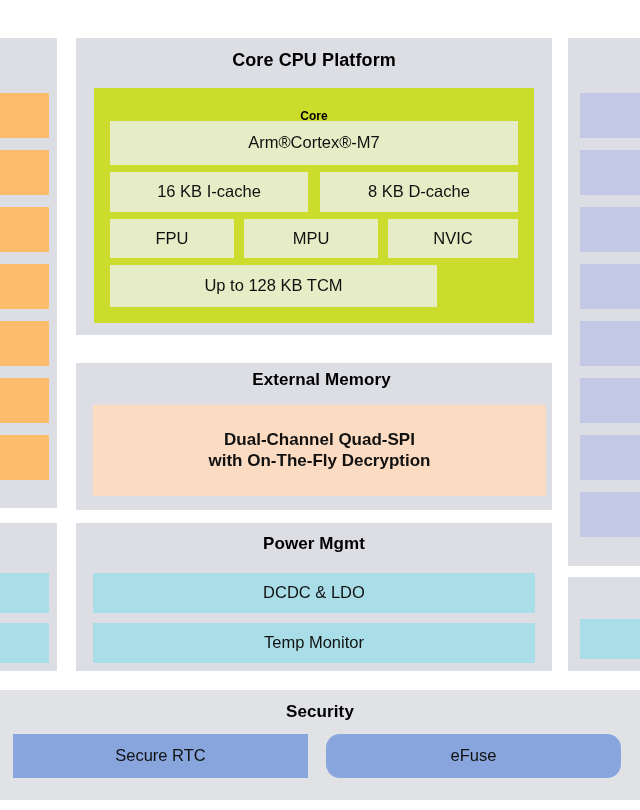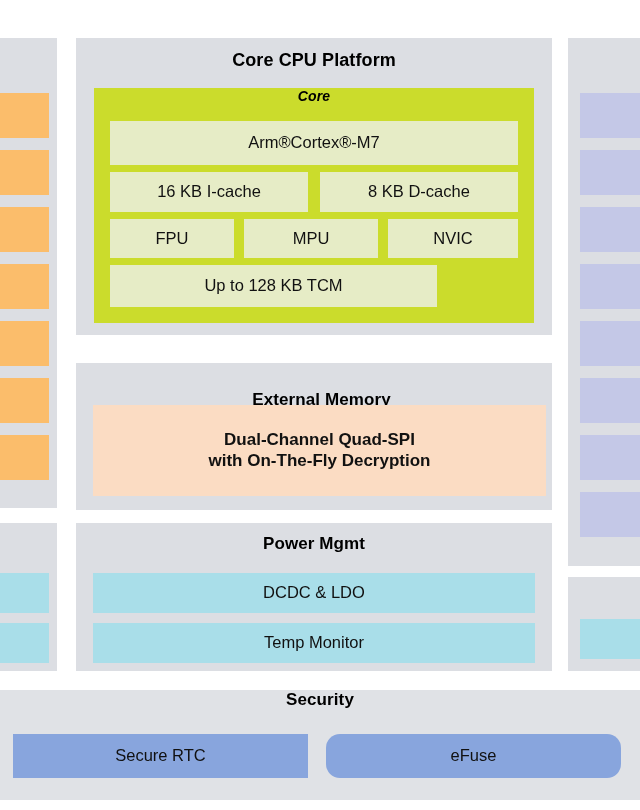--- a/index.html
+++ b/index.html
@@ -67,23 +67,22 @@
   #core-group {
     position: absolute;
     left: 18px;
     top: 50px;
     width: 440px;
     height: 235px;
     background: #cbdc2c;
     box-sizing: border-box;
   }
   #core-group .panel-title {
-    padding-top: 1px;
-    font-size: 14px;
-    font-style: italic;
+    padding-top: 22px;
+    font-size: 12px;
   }
 
   .core-block {
     position: absolute;
     background: #e6ecc6;
   }
 
   #core-cpu        { left: 16px;  top: 33px;  width: 408px; height: 44px; }
   #core-icache     { left: 16px;  top: 84px;  width: 198px; height: 40px; text-align: right; }
   #core-dcache     { left: 226px; top: 84px;  width: 198px; height: 40px; }
@@ -92,21 +91,21 @@
   #core-nvic       { left: 294px; top: 131px; width: 130px; height: 39px; }
   #core-tcm        { left: 16px;  top: 177px; width: 327px; height: 42px; }
 
   
   #external-memory {
     left: 76px;
     top: 363px;
     width: 476px;
     height: 147px;
   }
-  #external-memory .panel-title { padding-top: 28px; margin-left: 15px; }
+  #external-memory .panel-title { padding-top: 8px; margin-left: 15px; }
 
   #extmem-qspi {
     position: absolute;
     left: 17px;
     top: 42px;
     width: 453px;
     height: 91px;
     background: #fbdcc3;
     font-weight: bold;
     font-size: 17px;
@@ -132,21 +131,21 @@
   #pm-temp { top: 100px; }
 
   
   #security {
     left: 0px;
     top: 690px;
     width: 640px;
     height: 110px;
     background: #e0e2e6;
   }
-  #security .panel-title { padding-top: 1px; }
+  #security .panel-title { padding-top: 13px; }
 
   .sec-block {
     position: absolute;
     top: 44px;
     height: 44px;
     background: #88a5dd;
   }
   #sec-rtc   { left: 13px;  width: 295px; }
   #sec-efuse { left: 326px; width: 295px; border-radius: 14px; }
 

